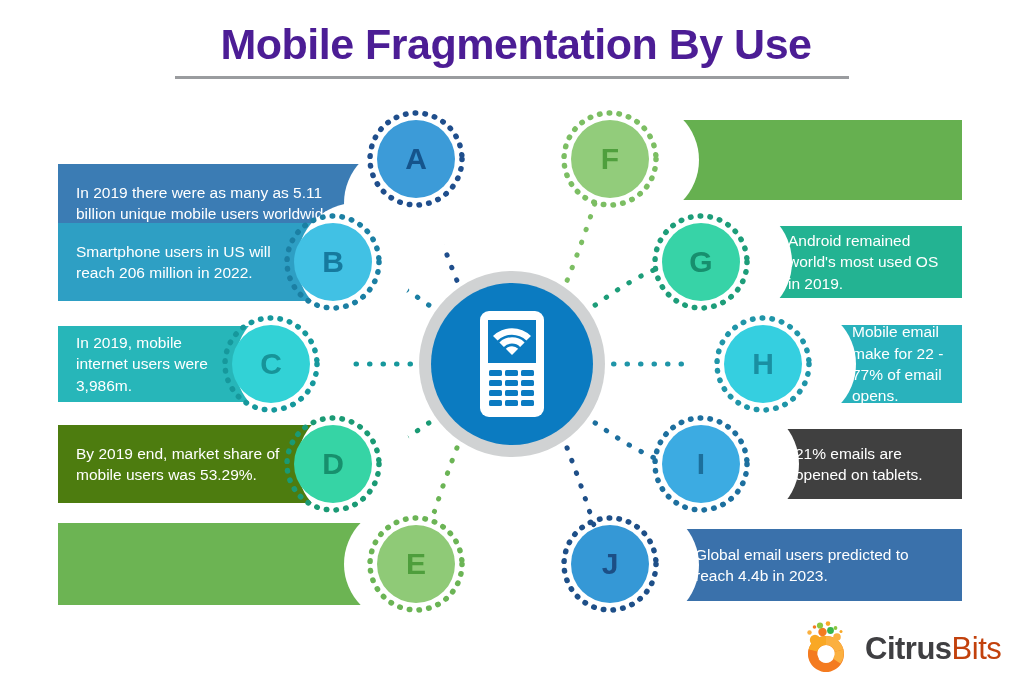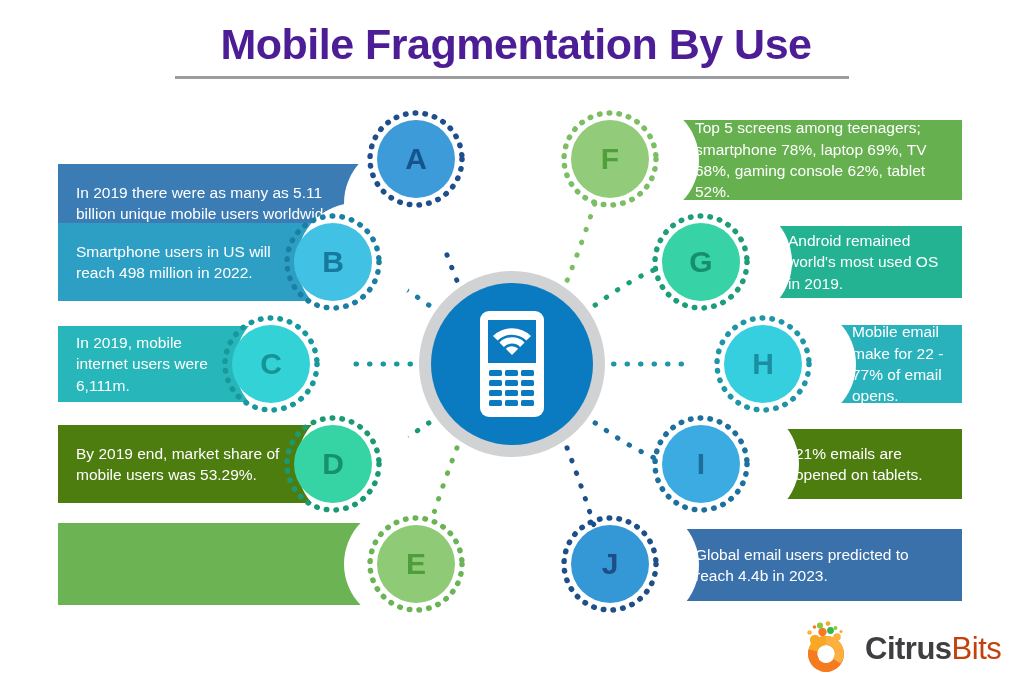--- a/index.html
+++ b/index.html
@@ -102,54 +102,53 @@
       <path d="M562 435 C 584 490, 594 527, 604 556" stroke="#1e4f88"></path>
     </g>
   </svg>
 
   <div class="box left" style="left:58px;top:120px;width:330px;height:78px;background:#3b7cb4;margin-top:44px;">
     <span class="txt">In 2019 there were as many as 5.11 billion unique mobile users worldwide.</span>
     <span class="notch"></span>
   </div>
 
   <div class="box left" style="left:58px;top:223px;width:283px;height:78px;background:#2e9fc4;">
-    <span class="txt">Smartphone users in US will reach 498 million in 2022.</span>
+    <span class="txt">Smartphone users in US will reach 206 million in 2022.</span>
     <span class="notch"></span>
   </div>
 
   <div class="box left" style="left:58px;top:326px;width:221px;height:76px;background:#27b6b9;">
-    <span class="txt">In 2019, mobile internet users were 6,111m.</span>
+    <span class="txt">In 2019, mobile internet users were 3,986m.</span>
     <span class="notch"></span>
   </div>
 
   <div class="box left" style="left:58px;top:425px;width:283px;height:78px;background:#4d7c0f;">
     <span class="txt">By 2019 end, market share of mobile users was 53.29%.</span>
     <span class="notch"></span>
   </div>
 
   <div class="box left" style="left:58px;top:523px;width:330px;height:82px;background:#6cb453;">
     <span class="notch"></span>
   </div>
 
   <div class="box right" style="left:655px;top:120px;width:307px;height:80px;background:#66b050;">
-    <span class="txt">Top 5 screens among teenagers; smartphone 78%, laptop 69%, TV 68%, gaming console 62%, tablet 52%.</span>
     <span class="notch"></span>
   </div>
 
   <div class="box right" style="left:748px;top:226px;width:214px;height:72px;background:#23b392;">
     <span class="txt">Android remained world's most used OS in 2019.</span>
     <span class="notch"></span>
   </div>
 
   <div class="box right" style="left:812px;top:325px;width:150px;height:78px;background:#29b2bc;">
     <span class="txt">Mobile email make for 22 - 77% of email opens.</span>
     <span class="notch"></span>
   </div>
 
-  <div class="box right" style="left:755px;top:429px;width:207px;height:70px;background:#4d7c0f;">
+  <div class="box right" style="left:755px;top:429px;width:207px;height:70px;background:#404040;">
     <span class="txt">21% emails are opened on tablets.</span>
     <span class="notch"></span>
   </div>
 
   <div class="box right" style="left:655px;top:529px;width:307px;height:72px;background:#3a71ab;">
     <span class="txt">Global email users predicted to reach 4.4b in 2023.</span>
     <span class="notch"></span>
   </div>
 
   <div class="node" style="left:364px;top:107px;">

